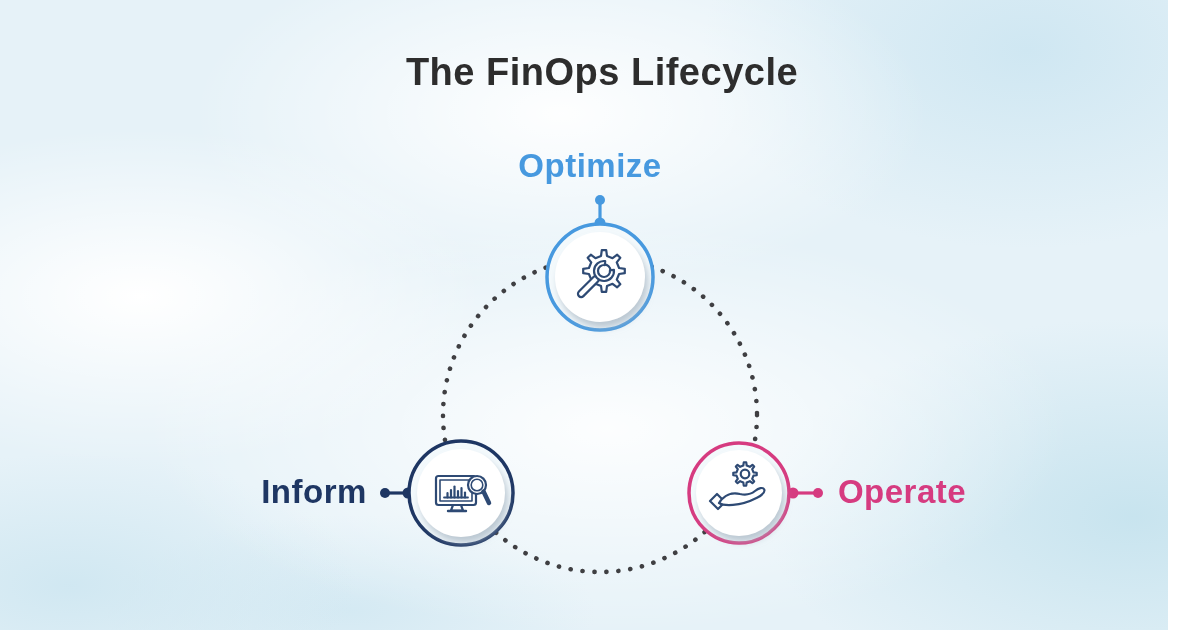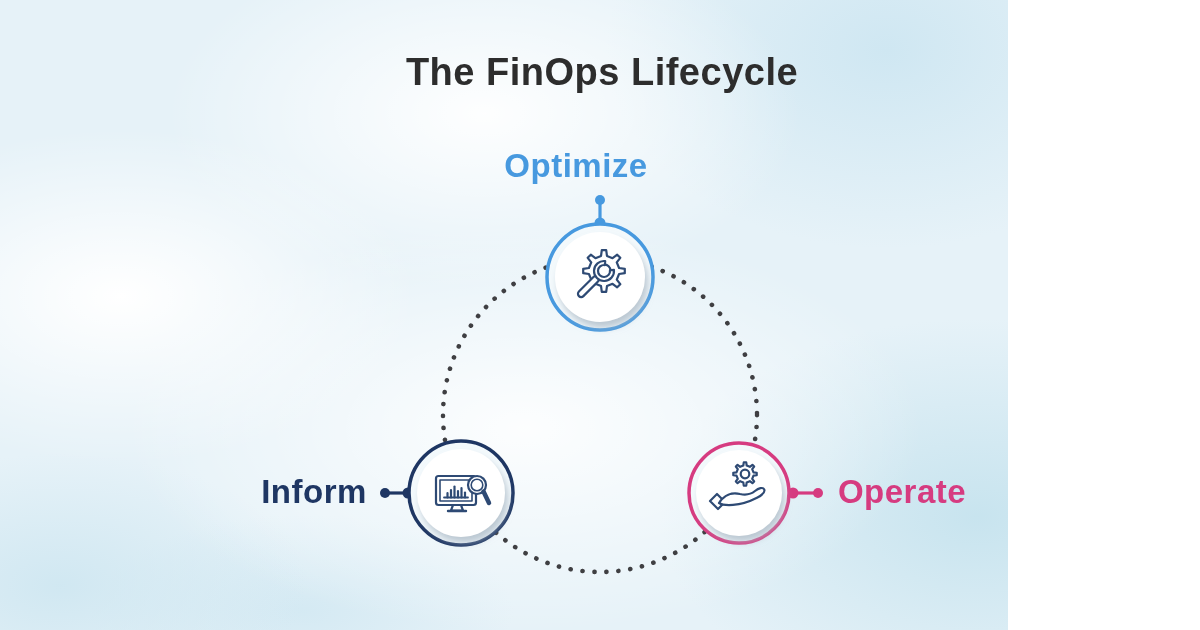--- a/index.html
+++ b/index.html
@@ -1,18 +1,18 @@
 <!DOCTYPE html>
 <html><head>
 <meta charset="utf-8">
 <style>
   html,body{margin:0;padding:0;}
   .canvas{
     position:relative;
-    width:1008px;height:630px;
+    width:1168px;height:630px;
     overflow:hidden;
     font-family:"Liberation Sans", sans-serif;
     background:
       radial-gradient(42% 38% at 12% 47%, #ffffff 0%, rgba(255,255,255,0) 70%),
       radial-gradient(45% 40% at 48% 18%, rgba(255,255,255,.95) 0%, rgba(255,255,255,0) 70%),
       radial-gradient(55% 45% at 52% 68%, rgba(255,255,255,.9) 0%, rgba(255,255,255,0) 72%),
       radial-gradient(40% 45% at 88% 8%, rgba(203,229,241,.85) 0%, rgba(203,229,241,0) 70%),
       radial-gradient(45% 45% at 97% 82%, rgba(198,227,238,.95) 0%, rgba(198,227,238,0) 70%),
       radial-gradient(35% 30% at 6% 93%, rgba(203,229,240,.8) 0%, rgba(203,229,240,0) 70%),
       radial-gradient(30% 22% at 30% 97%, rgba(205,230,241,.7) 0%, rgba(205,230,241,0) 70%),
@@ -22,21 +22,21 @@
   .page-title{
     position:absolute;left:602px;top:72px;
     transform:translate(-50%,-50%);
     font-size:38px;font-weight:bold;letter-spacing:.5px;
     color:#2d2d2d;white-space:nowrap;
   }
   .node-label{
     position:absolute;transform:translate(-50%,-50%);
     font-size:33px;font-weight:bold;letter-spacing:.5px;white-space:nowrap;
   }
-  .label-optimize{left:576px;top:166px;color:#4799df;text-align:right;}
+  .label-optimize{left:590px;top:166px;color:#4799df;text-align:right;}
   .label-inform{left:314px;top:492px;color:#1e3663;}
   .label-operate{left:902px;top:492px;color:#d63b80;}
 </style>
 </head>
 <body>
 
 <div class="canvas">
 
   <div class="page-title">The FinOps Lifecycle</div>
 

